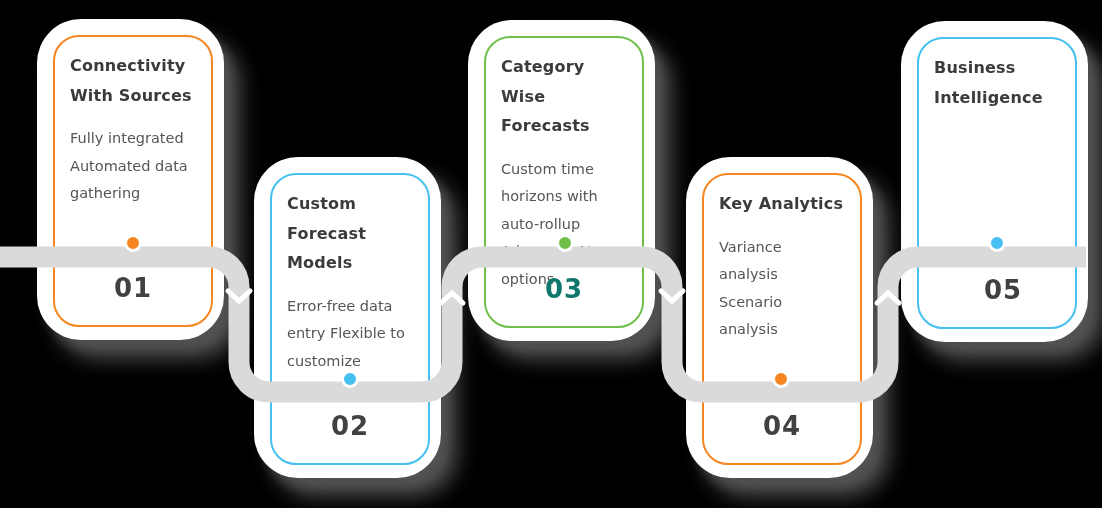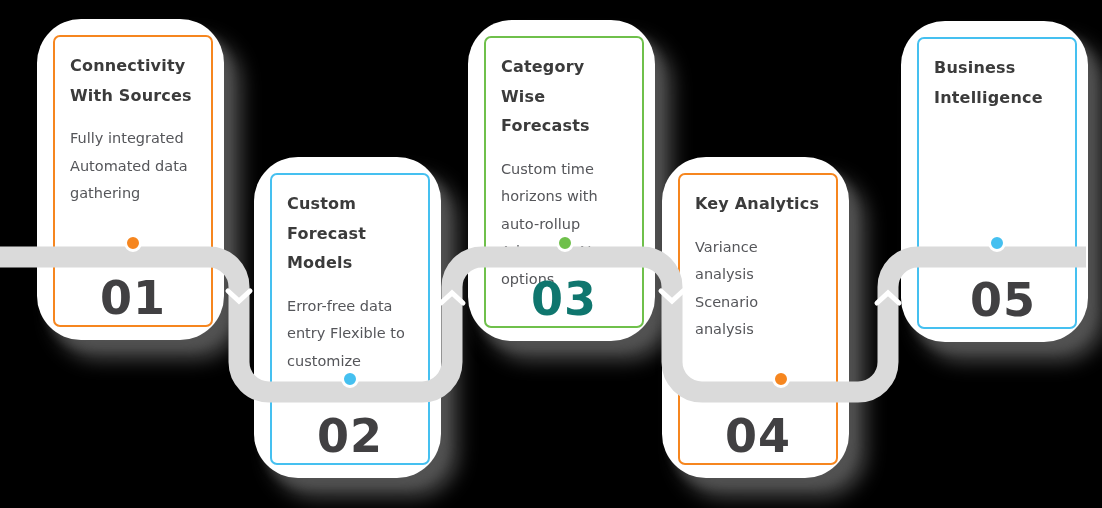--- a/index.html
+++ b/index.html
@@ -8,43 +8,43 @@
     width:1102px;height:508px;
     overflow:hidden;
     font-family:"DejaVu Sans","Liberation Sans",sans-serif;
     background:#000;
   }
   
   .step{position:absolute;width:160px;height:292px;z-index:1;}
   .s1{left:53px;top:35px;}
   .s2{left:270px;top:173px;}
   .s3{left:484px;top:36px;}
-  .s4{left:678px;top:173px;}
+  .s4{left:702px;top:173px;}
   .s5{left:917px;top:37px;}
   .glow{
     position:absolute;left:-16px;top:-16px;right:-11px;bottom:-13px;
     background:#fff;border-radius:44px;
     box-shadow:8px 10px 8px rgba(95,95,95,.40),17px 19px 20px rgba(125,125,125,.60);
   }
   .card{
     position:absolute;inset:0;background:#fff;
-    border:2px solid #ccc;border-radius:7px;
+    border:2px solid #ccc;border-radius:26px;
     box-sizing:border-box;padding:14px 8px 0 15px;
   }
   .title{
     font-weight:bold;font-size:16px;line-height:1.85;
     color:#3B3B3B;max-width:132px;letter-spacing:.2px;
   }
   .desc{
     margin-top:15px;font-size:14.5px;line-height:1.9;
     color:#55565A;max-width:120px;
   }
   .num{
     position:absolute;top:238px;left:0;right:0;text-align:center;
-    font-weight:bold;font-size:46px;line-height:1;color:#414042;
+    font-weight:bold;font-size:26px;line-height:1;color:#414042;
     letter-spacing:1px;
   }
   
   .flow{position:absolute;left:0;top:0;z-index:5;pointer-events:none;}
   .track{fill:none;stroke:#DADADA;stroke-width:21;}
   .chev{fill:none;stroke:#fff;stroke-width:5;stroke-linecap:round;stroke-linejoin:miter;}
   .dot{stroke:#fff;stroke-width:3;}
 </style>
 </head>
 <body>

